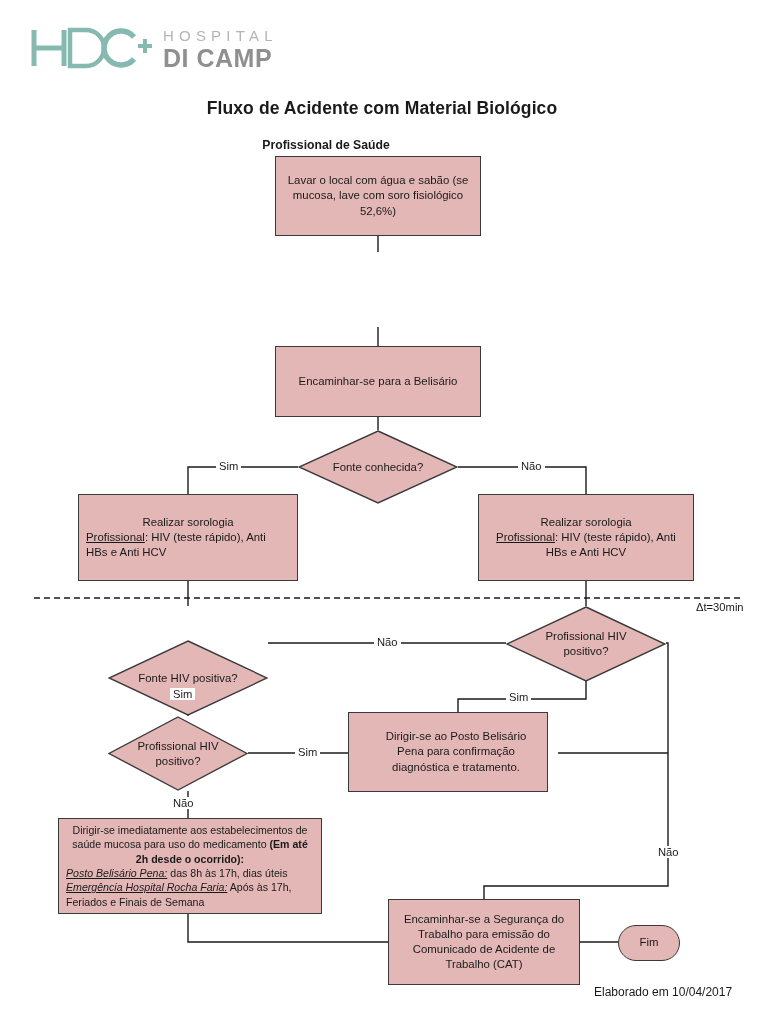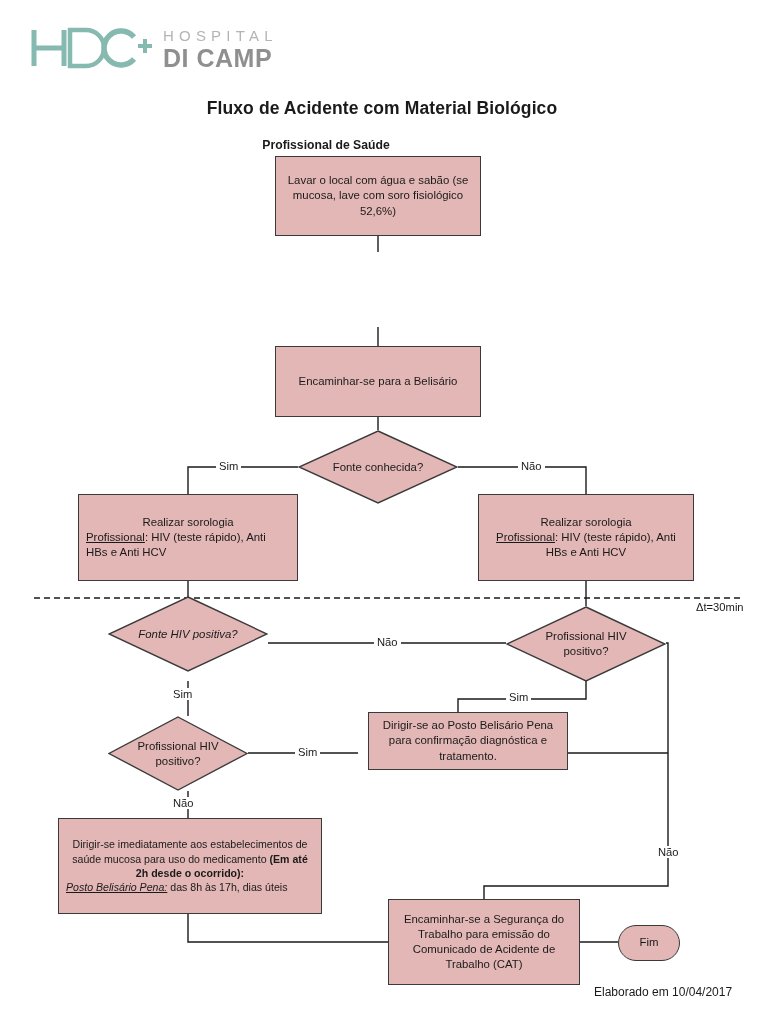--- a/index.html
+++ b/index.html
@@ -160,49 +160,50 @@
     </div>
   </div>
 
   <div class="node" style="left:478px;top:494px;width:216px;height:87px;">
     <div class="inner">
       <div>Realizar sorologia</div>
       <div><u>Profissional</u><span>: HIV (teste rápido), Anti HBs e Anti HCV</span></div>
     </div>
   </div>
 
-  <div class="diamond" style="left:108px;top:596px;width:160px;height:76px;font-style:italic;">
+  <div class="diamond" style="left:108px;top:640px;width:160px;height:76px;">
     <svg width="160" height="76">
       <polygon points="80,1 159,38 80,75 1,38" fill="#e3b7b6" stroke="#3a3a3a" stroke-width="1.4"></polygon>
     </svg>
     <div class="dtext">Fonte HIV positiva?</div>
   </div>
 
   <div class="diamond" style="left:506px;top:606px;width:160px;height:76px;">
     <svg width="160" height="76">
       <polygon points="80,1 159,38 80,75 1,38" fill="#e3b7b6" stroke="#3a3a3a" stroke-width="1.4"></polygon>
     </svg>
     <div class="dtext">Profissional HIV positivo?</div>
   </div>
 
   <div class="diamond" style="left:108px;top:716px;width:140px;height:75px;">
     <svg width="140" height="75">
       <polygon points="70,1 139,37.5 70,74 1,37.5" fill="#e3b7b6" stroke="#3a3a3a" stroke-width="1.4"></polygon>
     </svg>
     <div class="dtext" style="padding:0 12px;">Profissional HIV positivo?</div>
   </div>
 
-  <div class="node" style="left:368px;top:712px;width:200px;height:58px;">
+  <div class="node" style="left:348px;top:712px;width:200px;height:80px;padding-left:23px;">
     <span class="inner">Dirigir-se ao Posto Belisário Pena para confirmação diagnóstica e tratamento.</span>
   </div>
 
   <div class="node left" style="left:58px;top:818px;width:264px;height:96px;font-size:10.6px;line-height:1.36;">
     <div class="inner">
       <div style="text-align:center;"><span>Dirigir-se imediatamente aos estabelecimentos de saúde mucosa para uso do medicamento </span><b>(Em até 2h desde o ocorrido):</b></div>
       <div><u class="ital">Posto Belisário Pena:</u><span> das 8h às 17h, dias úteis</span></div>
+      <div><u class="ital">Emergência Hospital Rocha Faria:</u><span> Após às 17h, Feriados e Finais de Semana</span></div>
     </div>
   </div>
 
   <div class="node" style="left:388px;top:899px;width:192px;height:86px;">
     <span class="inner">Encaminhar-se a Segurança do Trabalho para emissão do Comunicado de Acidente de Trabalho (CAT)</span>
   </div>
 
   <div class="node terminator" style="left:618px;top:925px;width:62px;height:36px;">
     <span class="inner">Fim</span>
   </div>

